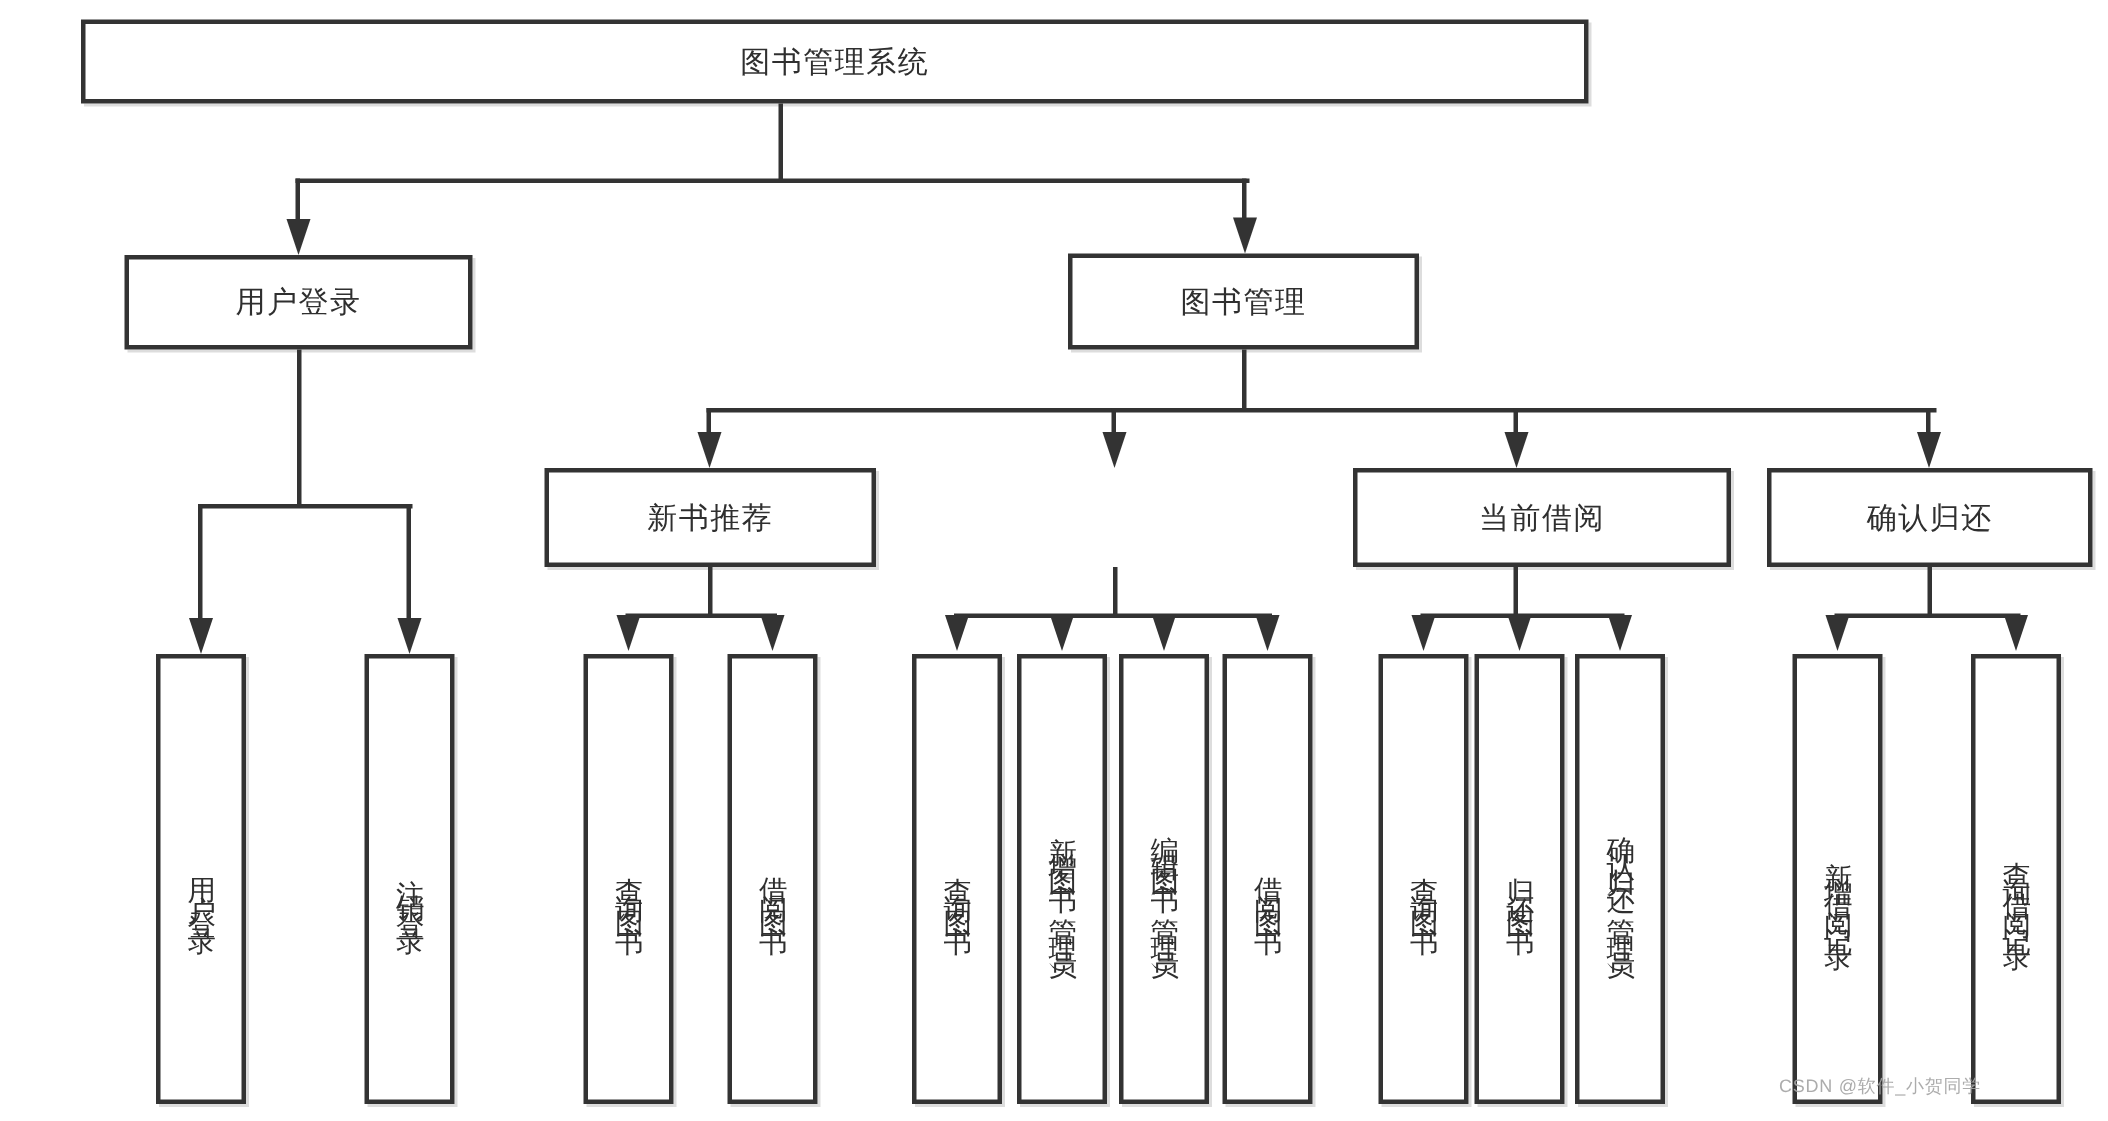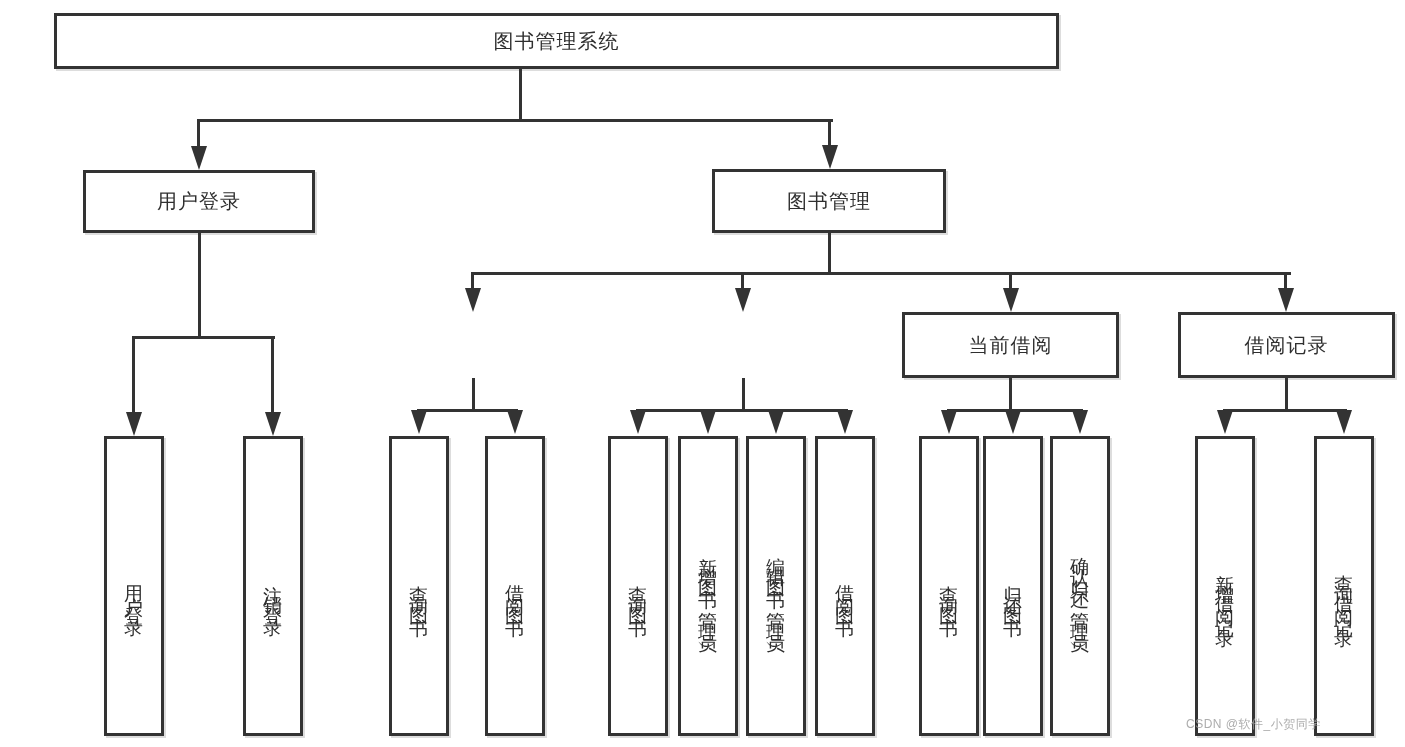--- a/index.html
+++ b/index.html
@@ -70,25 +70,28 @@
   <div class="hline" style="left:471px;top:272px;width:820px;"></div>
   <div class="vline" style="left:471px;top:272px;height:20px;"></div>
   <div class="ahead" style="left:465px;top:288px;"></div>
   <div class="vline" style="left:741px;top:272px;height:20px;"></div>
   <div class="ahead" style="left:735px;top:288px;"></div>
   <div class="vline" style="left:1009px;top:272px;height:20px;"></div>
   <div class="ahead" style="left:1003px;top:288px;"></div>
   <div class="vline" style="left:1284px;top:272px;height:20px;"></div>
   <div class="ahead" style="left:1278px;top:288px;"></div>
 
-  <div class="hnode" style="left:902px;top:312px;width:217px;height:66px;text-align:right;">
+  <div class="hnode" style="left:363px;top:312px;width:221px;height:66px;">
+    <span>新书推荐</span>
+  </div>
+  <div class="hnode" style="left:902px;top:312px;width:252px;height:66px;text-align:right;">
     <span>当前借阅</span>
   </div>
   <div class="hnode" style="left:1178px;top:312px;width:217px;height:66px;">
-    <span>借阅记录</span>
+    <span>确认归还</span>
   </div>
 
   <div class="vline" style="left:472px;top:378px;height:33px;"></div>
   <div class="hline" style="left:417px;top:409px;width:101px;"></div>
   <div class="ahead" style="left:411px;top:410px;"></div>
   <div class="ahead" style="left:507px;top:410px;"></div>
 
   <div class="vline" style="left:742px;top:378px;height:33px;"></div>
   <div class="hline" style="left:636px;top:409px;width:212px;"></div>
   <div class="ahead" style="left:630px;top:410px;"></div>

